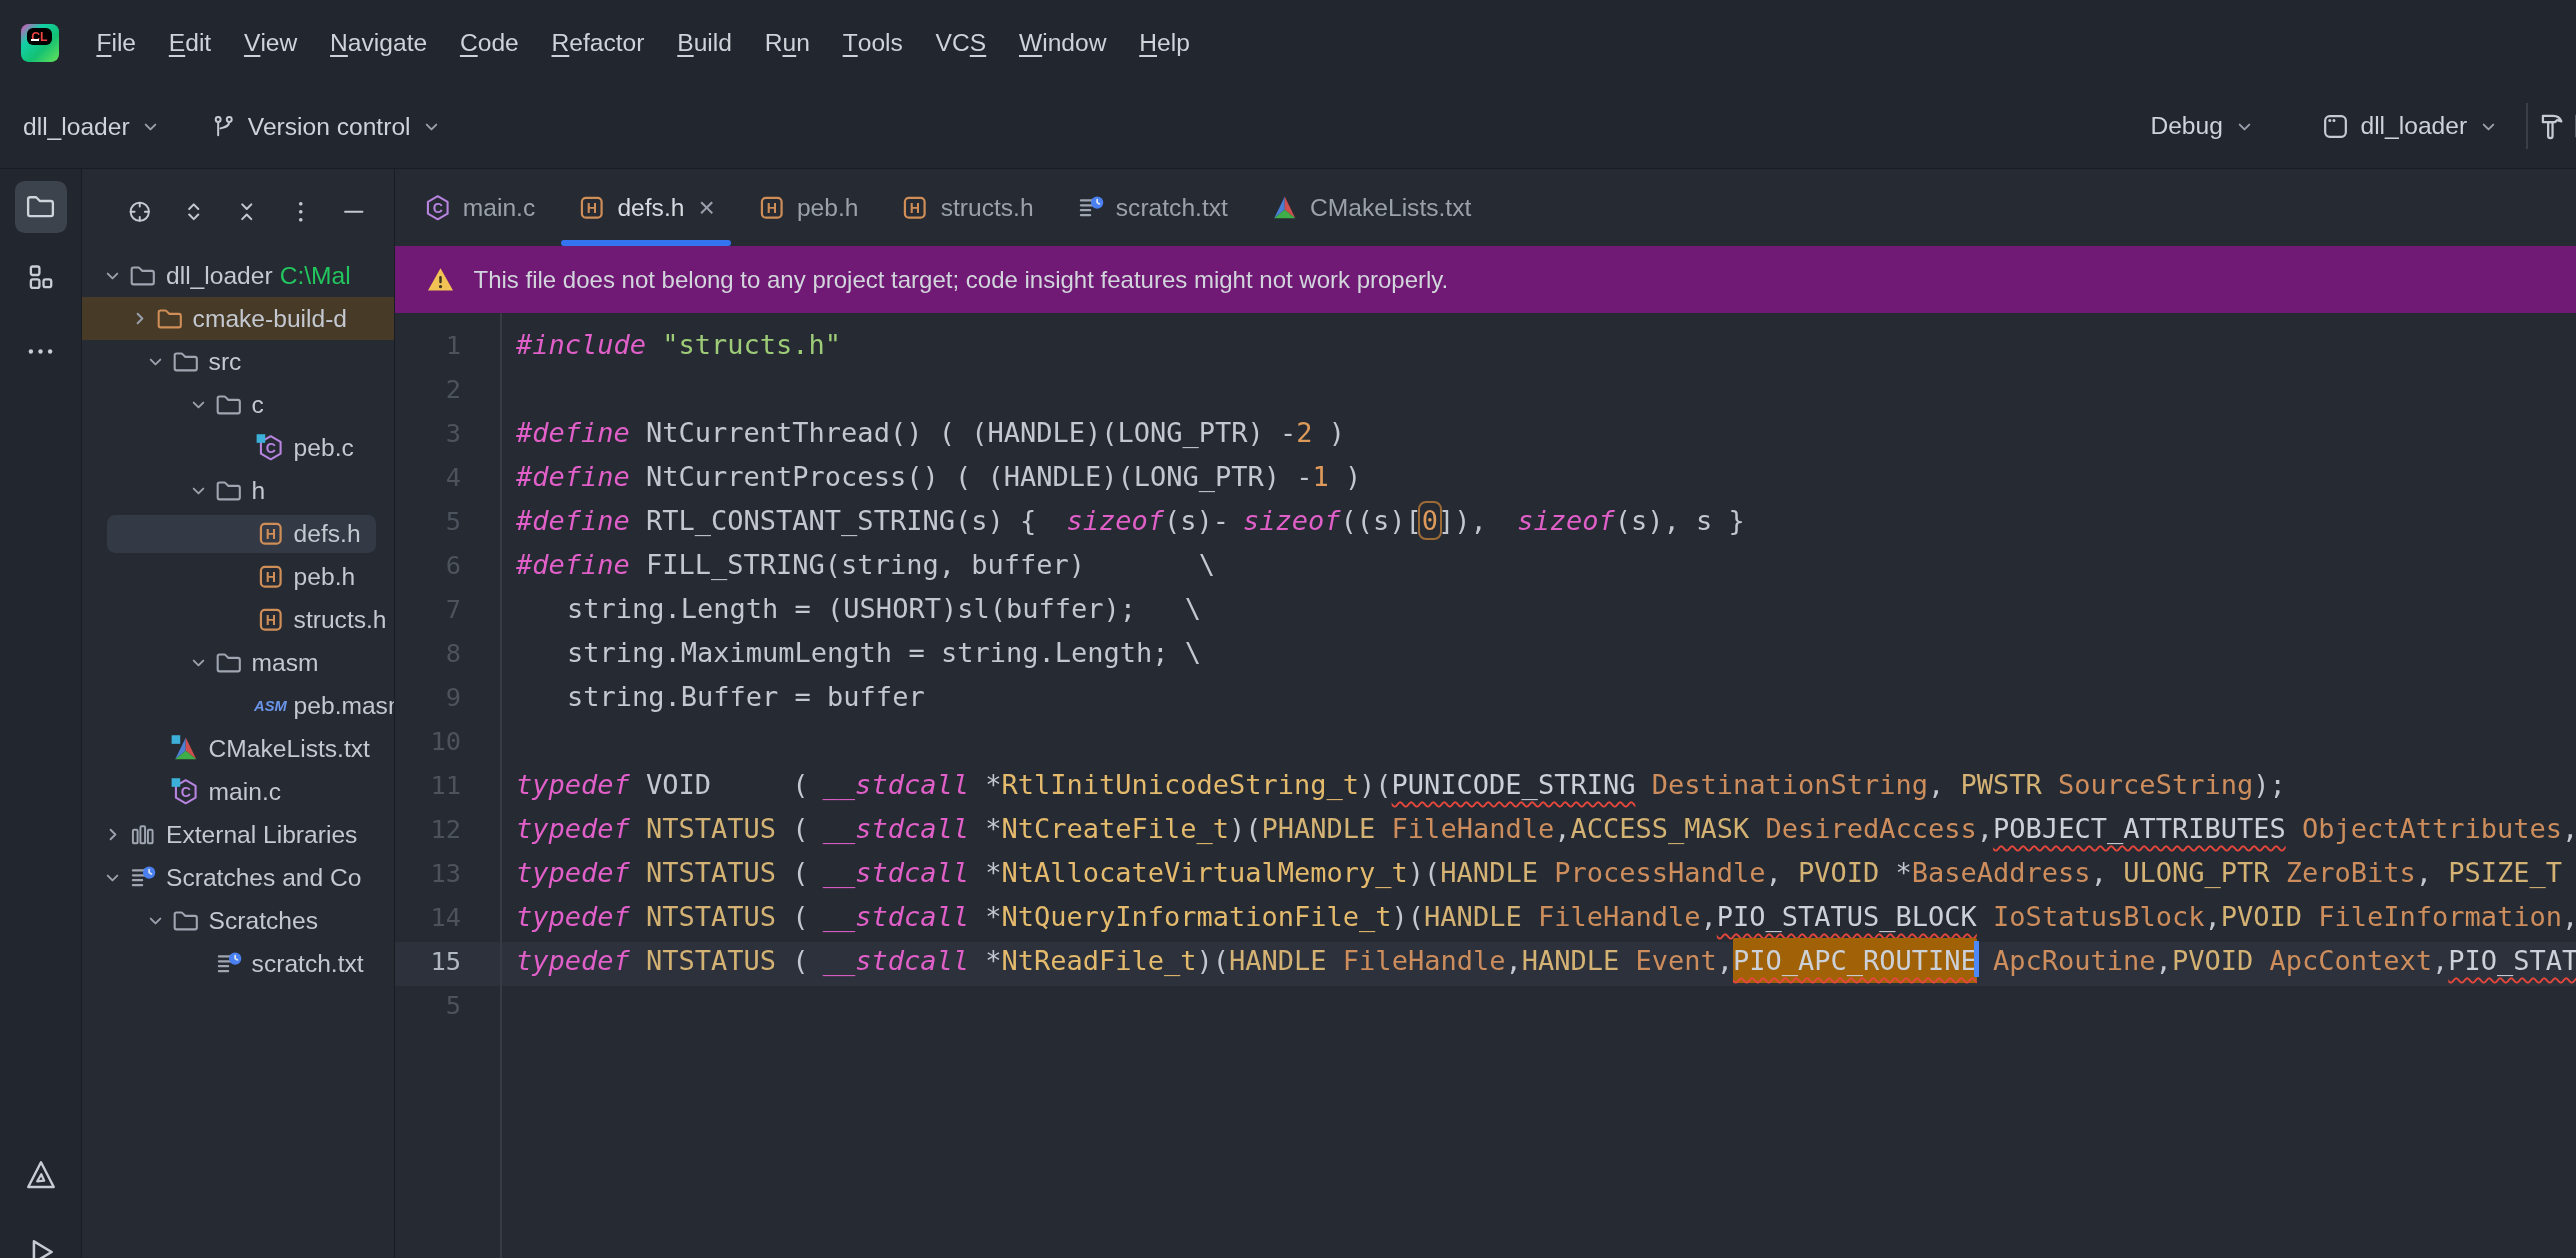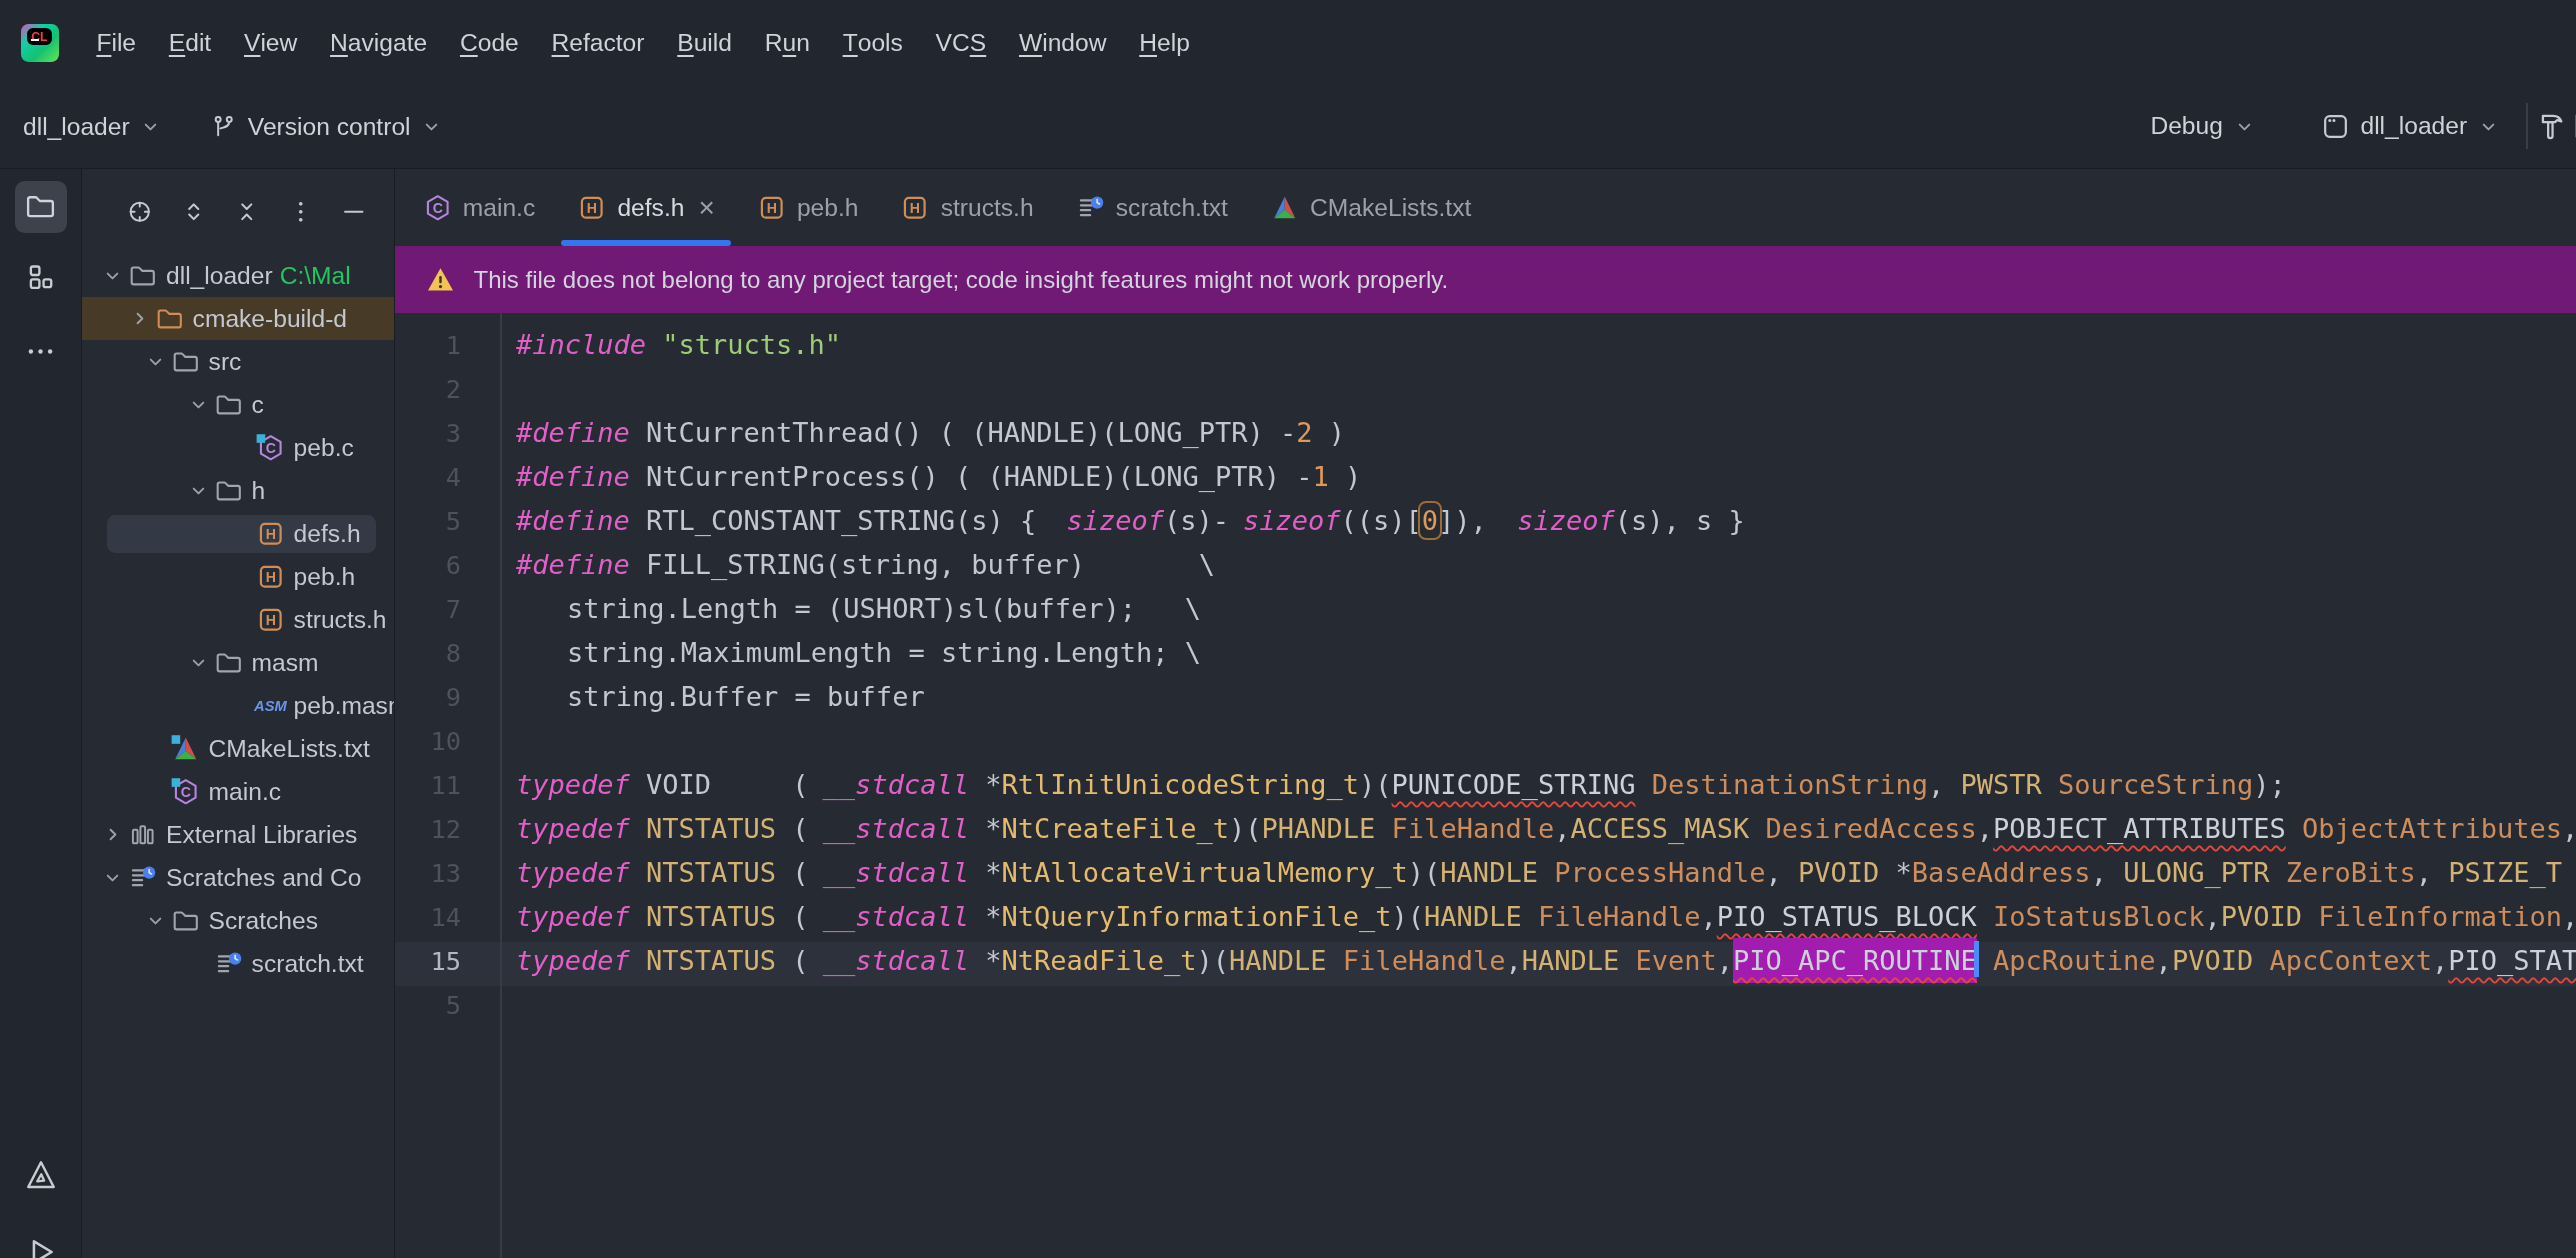--- a/index.html
+++ b/index.html
@@ -69,21 +69,21 @@
   .code .ln{height:44px;}
   .kw{color:#e05fc8;font-style:italic;padding-left:14px;}
   .ty{color:#d3b273;}
   .fn{color:#e4ba6d;}
   .pa{color:#cd8d5c;}
   .tx{color:#c2c7d0;}
   .str{color:#9dcb77;}
   .num{color:#de9a5a;}
   .numbox{color:#de9a5a;outline:2px solid #9c6b36;outline-offset:2.5px;border-radius:4.1px;}
   .er{color:#ccd1d9;text-decoration:underline wavy #e5473c 2px;text-underline-offset:6.6px;text-decoration-skip-ink:none;}
-  .sel{color:#ccd1d9;background:#a21caf;padding:7px 0;border-radius:1.6px;
+  .sel{color:#ccd1d9;background:#a16207;padding:7px 0;border-radius:1.6px;
     text-decoration:underline wavy #e5473c 2px;text-underline-offset:6.6px;text-decoration-skip-ink:none;}
   .caret{display:inline-block;width:4.9px;height:36px;background:#4d8af8;vertical-align:-7.4px;margin:0 -2.5px 0 -2.5px;}
 </style>
 </head>
 <body>
 
 <div class="menubar">
   <div class="logo">
       <div class="inner">CL</div>
     </div>

